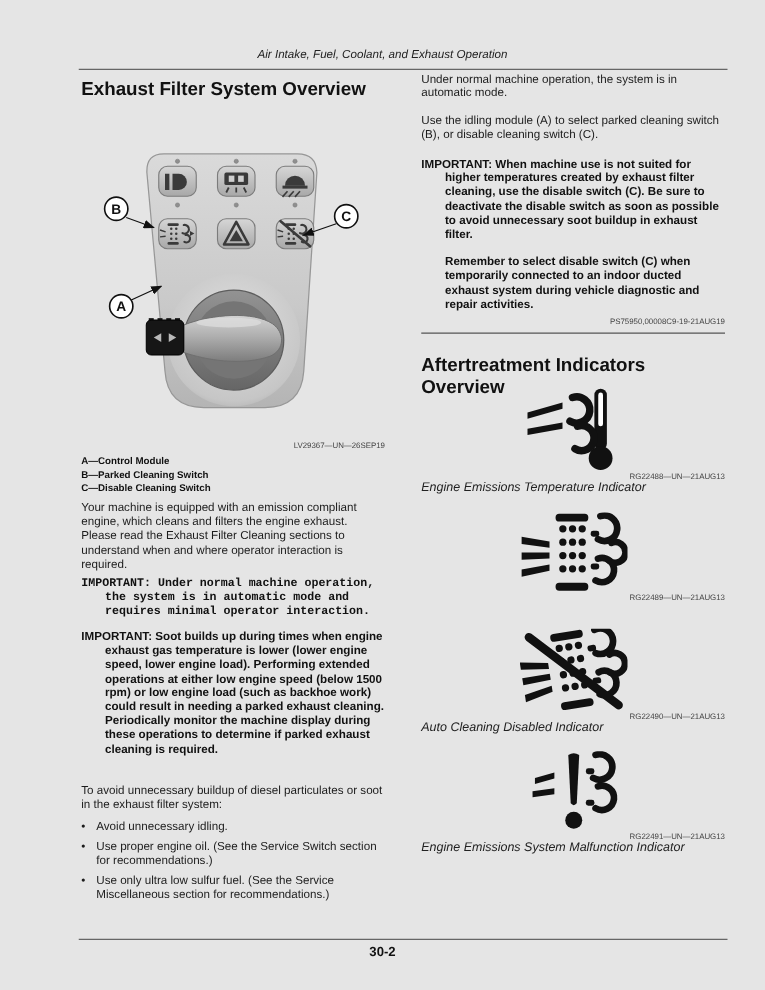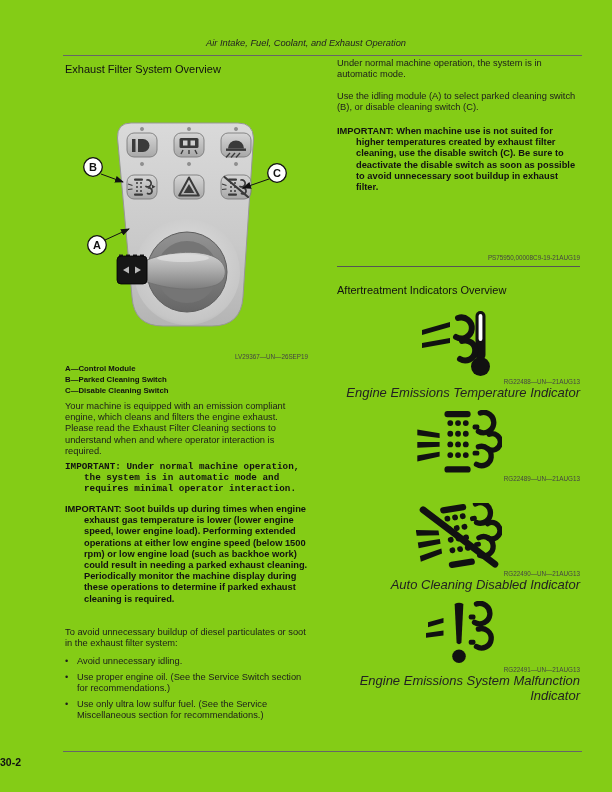--- a/index.html
+++ b/index.html
@@ -1,49 +1,49 @@
 <!DOCTYPE html>
 <html><head>
 <meta charset="utf-8">
 <style>
   * { margin:0; padding:0; box-sizing:border-box; }
   html,body { background:#ffffff; }
   .page {
-    position:relative; width:612px; height:792px; background:#84cc16;
+    position:relative; width:612px; height:792px; background:#e5e5e5;
     font-family:"Liberation Sans", sans-serif; color:#1a1a1a; overflow:hidden;
   }
   .running-head {
     position:absolute; top:38px; left:0; width:612px; text-align:center;
     font-style:italic; font-size:9.3px; color:#222;
   }
   .rule { position:absolute; left:63px; width:519px; height:1px; background:#666; }
   .head-rule { top:55px; }
   .foot-rule { top:751px; }
   .page-number {
-    position:absolute; top:756px; left:0; width:612px; 
+    position:absolute; top:756px; left:0; width:612px; text-align:center;
     font-weight:bold; font-size:10.5px; color:#111;
   }
   .col { position:absolute; width:243px; }
   .col-left { left:65px; top:0; height:792px; }
   .col-right { left:337px; top:0; height:608px; }
-  .h1 { position:absolute; font-weight:normal; font-size:11px; color:#111; }
+  .h1 { position:absolute; font-weight:bold; font-size:15px; color:#111; }
   .body-text { font-size:9.3px; line-height:11.2px; color:#1c1c1c; }
   .abs { position:absolute; left:0; width:243px; }
   .imp { font-weight:bold; padding-left:19px; text-indent:-19px; color:#111; }
   .imp2 { font-weight:bold; margin-left:19px; color:#111; }
   .fig-code { font-size:6.3px; color:#444; text-align:right; }
   .legend { font-size:7.8px; font-weight:bold; line-height:10.9px; color:#111; }
   .bullets { list-style:none; }
   .bullets li { display:flex; margin-bottom:4.5px; }
   .bullets .dot { width:12px; flex:0 0 12px; font-size:9.3px; line-height:11.2px; }
   .bullets .btxt { flex:1; }
   .ind-block { position:absolute; left:0; width:243px; }
   .ind-icon-wrap { display:flex; justify-content:center; }
   .ind-code { font-size:6.3px; color:#444; text-align:right; margin-top:1px; }
-  .ind-caption { font-size:13px; font-style:italic; color:#222; text-align:right; }
+  .ind-caption { font-size:10px; font-style:italic; color:#222; text-align:left; }
   svg text { font-family:"Liberation Sans", sans-serif; }
 </style>
 </head>
 <body>
 
 <div class="page">
 
   <div class="running-head">Air Intake, Fuel, Coolant, and Exhaust Operation</div>
   <div class="rule head-rule"></div>
 
@@ -247,20 +247,21 @@
 
   <div class="col col-right">
     <div class="abs body-text" style="top:58px;">Under normal machine operation, the system is in automatic mode.</div>
     <div class="abs body-text" style="top:91px;">Use the idling module (A) to select parked cleaning switch (B), or disable cleaning switch (C).</div>
 
     <div class="abs" style="top:126px;">
       <div class="body-text imp">
         <span>IMPORTANT:</span>
         <span>When machine use is not suited for higher temperatures created by exhaust filter cleaning, use the disable switch (C). Be sure to deactivate the disable switch as soon as possible to avoid unnecessary soot buildup in exhaust filter.</span>
       </div>
+      <div class="body-text imp2" style="margin-top:11px;">Remember to select disable switch (C) when temporarily connected to an indoor ducted exhaust system during vehicle diagnostic and repair activities.</div>
     </div>
 
     <div class="abs fig-code" style="top:254px;">PS75950,00008C9-19-21AUG19</div>
     <div style="position:absolute; top:266px; left:0; width:243px; height:1px; background:#555;"></div>
 
     <div class="h1 abs" style="top:284px;">Aftertreatment Indicators Overview</div>
 
     <div class="ind-block" style="top:309px;">
       <div class="ind-icon-wrap">
         <svg width="78" height="68" viewBox="0 0 78 68">

